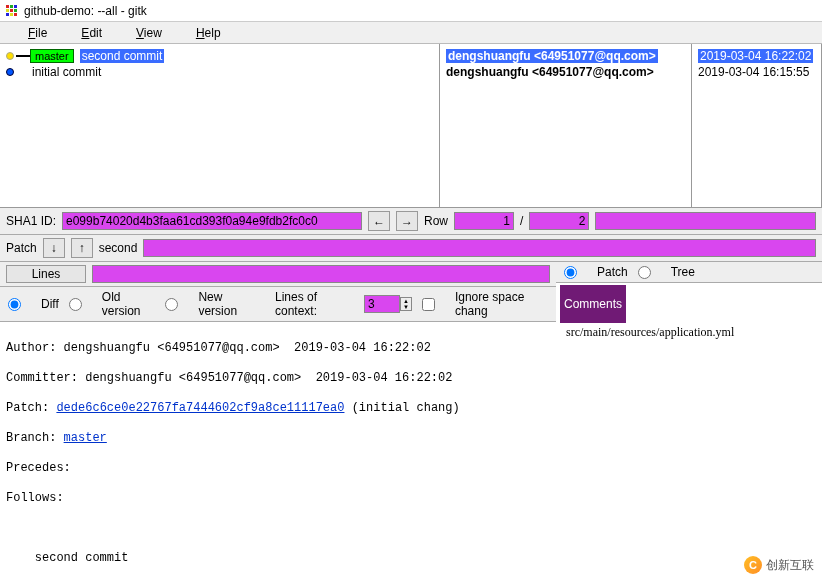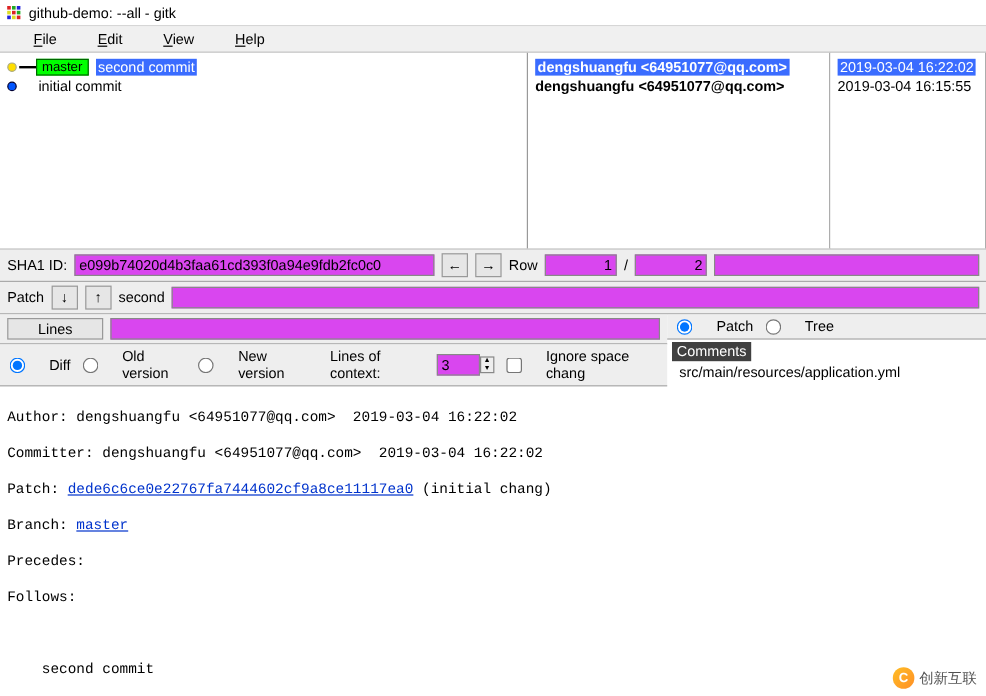--- a/index.html
+++ b/index.html
@@ -32,22 +32,22 @@
 .spinner input { width:36px; text-align:left; }
 .spinner .arrows { display:flex; flex-direction:column; font-size:6px; line-height:6px; border:1px solid #888; }
 .spinner .arrows span { padding:0 2px; cursor:default; }
 .file-pane { flex:1; }
 .opts-row { display:flex; align-items:center; gap:8px; padding:3px 6px; border-bottom:1px solid #aaa; background:#eee; }
 .radio-group { display:flex; align-items:center; gap:18px; }
 .radio-group input { margin:0 2px; }
 .diff-text { font-family: "Courier New", monospace; font-size:12px; padding:4px 6px; line-height:15px; white-space:pre; overflow:hidden; }
 .diff-text a { color:#0033cc; text-decoration:underline; }
 .file-pane .opts-row { justify-content:flex-start; }
-.comments-hdr { background:#404040; color:#fff; padding:1px 4px; display:inline-block; }
-.file-list { padding:2px 6px; font-size:12px; }
+.comments-hdr { background:#701a75; color:#fff; padding:12px 4px; display:inline-block; }
+.file-list { padding:2px 6px; font-size:12px;font-family:Liberation Serif, serif; }
 .watermark { position:absolute; right:8px; bottom:6px; font-size:12px; color:#333; display:flex; align-items:center; gap:4px; opacity:0.85; }
 .watermark .wm-icon { width:18px; height:18px; border-radius:50%; background:linear-gradient(135deg,#ffb300,#ff7b00); display:flex; align-items:center; justify-content:center; color:#fff; font-weight:bold; font-size:11px; }
 </style>
 </head>
 <body>
 
 <div class="titlebar">
   <span class="icon-grid">
     <span class="r"></span>
       <span class="g"></span>

